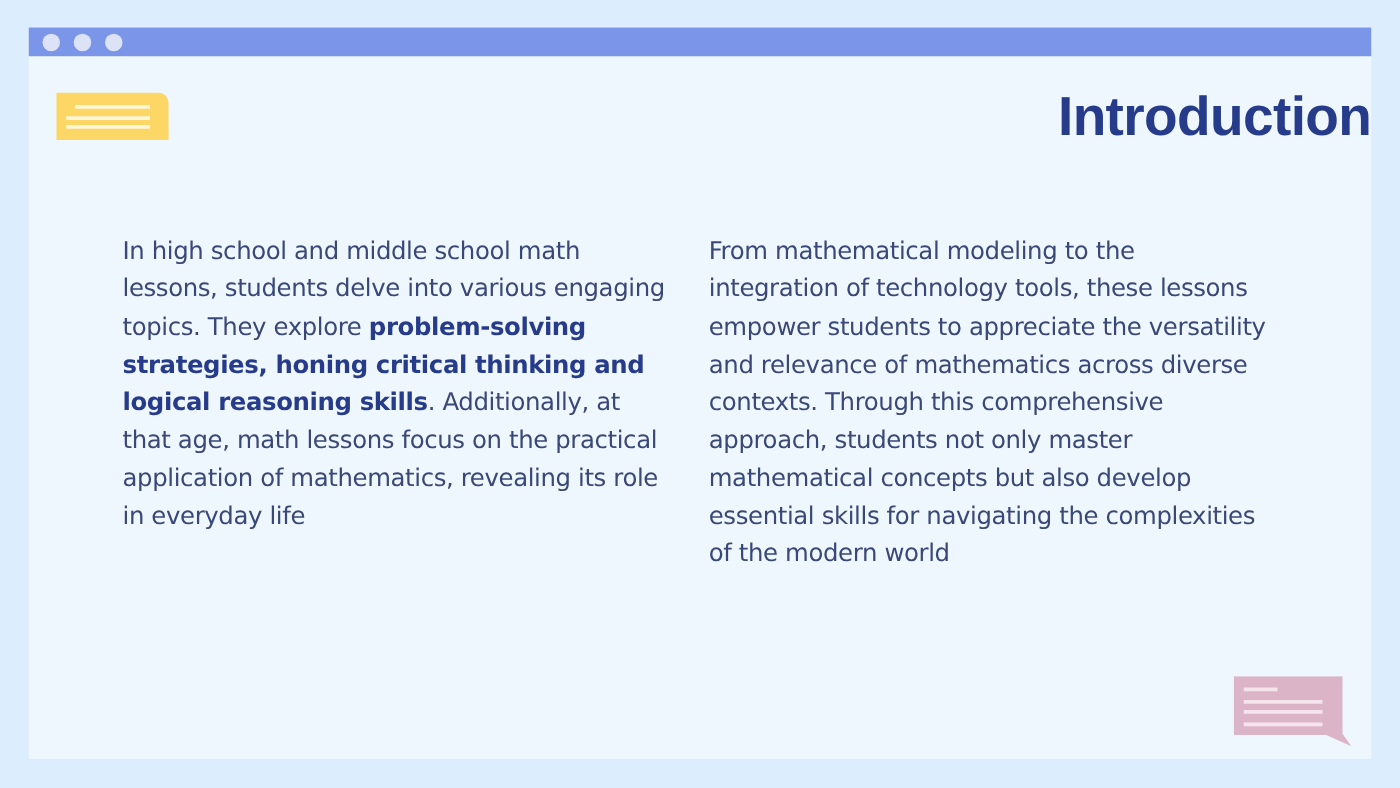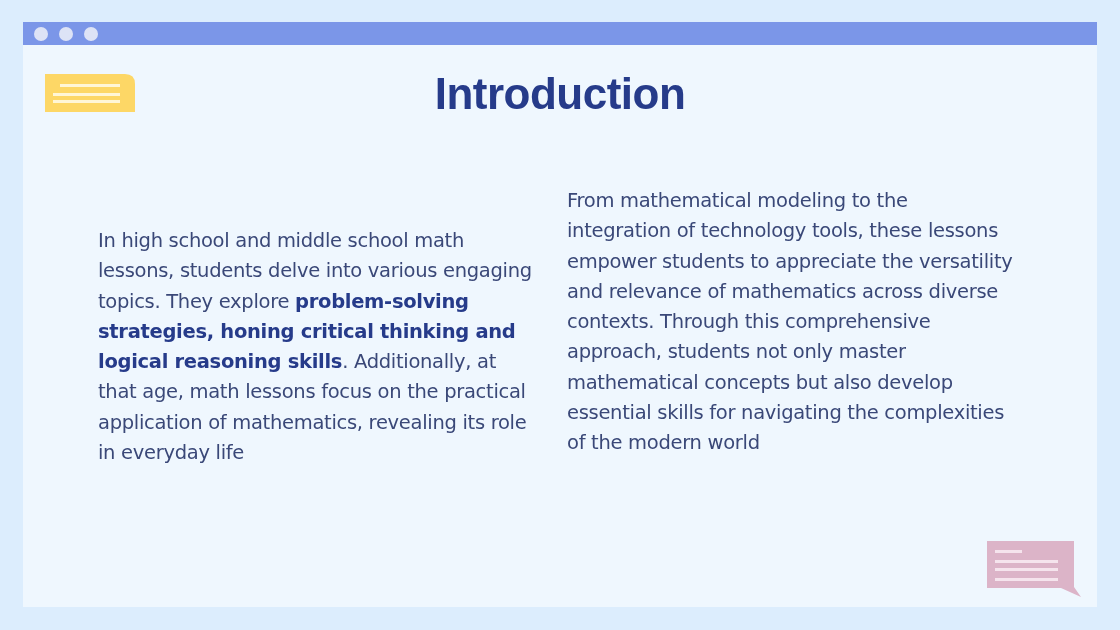--- a/index.html
+++ b/index.html
@@ -24,39 +24,39 @@
       position: absolute;
       top: 5px;
       width: 14px; height: 14px;
       border-radius: 50%;
       background: #dde3f6;
     }
     .title {
       position: absolute;
       left: 0; top: 44px;
       width: 100%;
-      text-align: center;
+      text-align: right;
       font-family: "Liberation Sans", sans-serif;
       font-weight: bold;
       font-size: 44px;
       color: #263b8a;
       letter-spacing: -0.5px;
       line-height: 56px;
     }
     .col {
       position: absolute;
       top: 164px;
       font-family: "DejaVu Sans", sans-serif;
       font-size: 19.5px;
       line-height: 30.3px;
       color: #3a4878;
       letter-spacing: -0.3px;
     }
     .col b { color: #263b8a; font-weight: bold; }
-    .col-left { left: 75px; width: 440px; margin-top: 40px; }
+    .col-left { left: 75px; width: 440px; }
     .col-right { left: 544px; width: 450px; }
     .icon-yellow {
       position: absolute;
       left: 22px; top: 52px;
     }
     .icon-pink {
       position: absolute;
       left: 964px; top: 519px;
     }
   </style>

